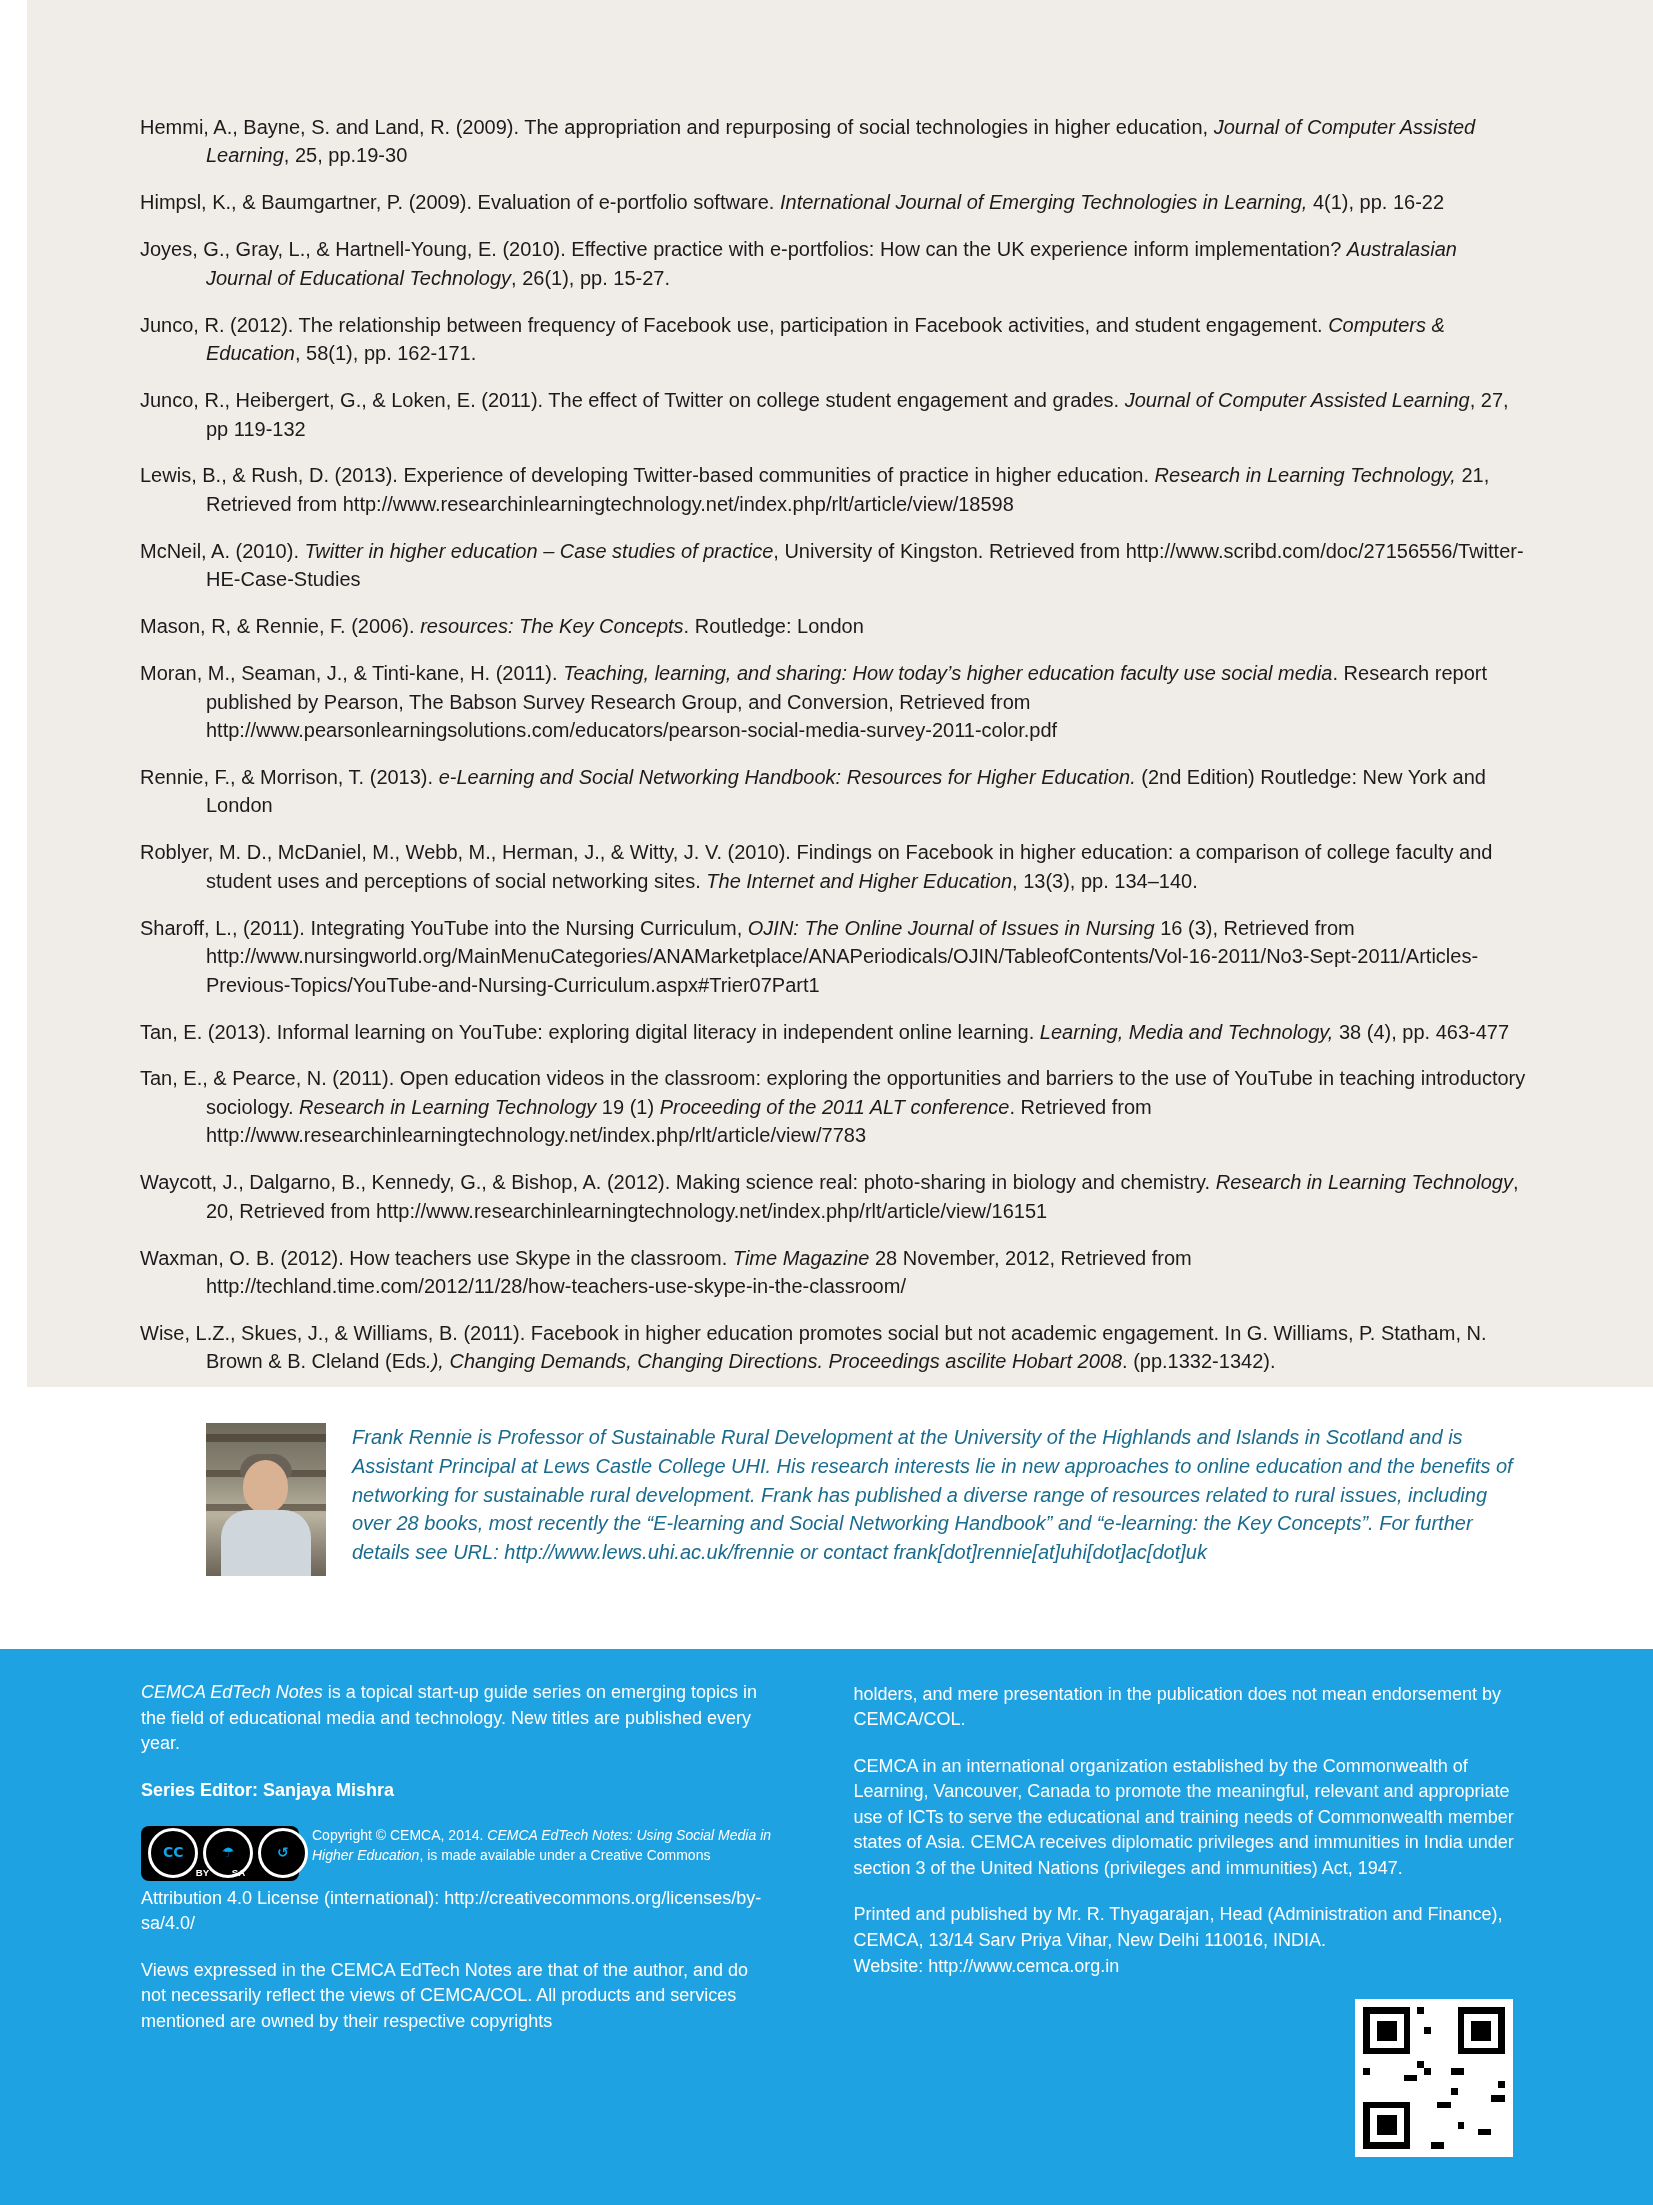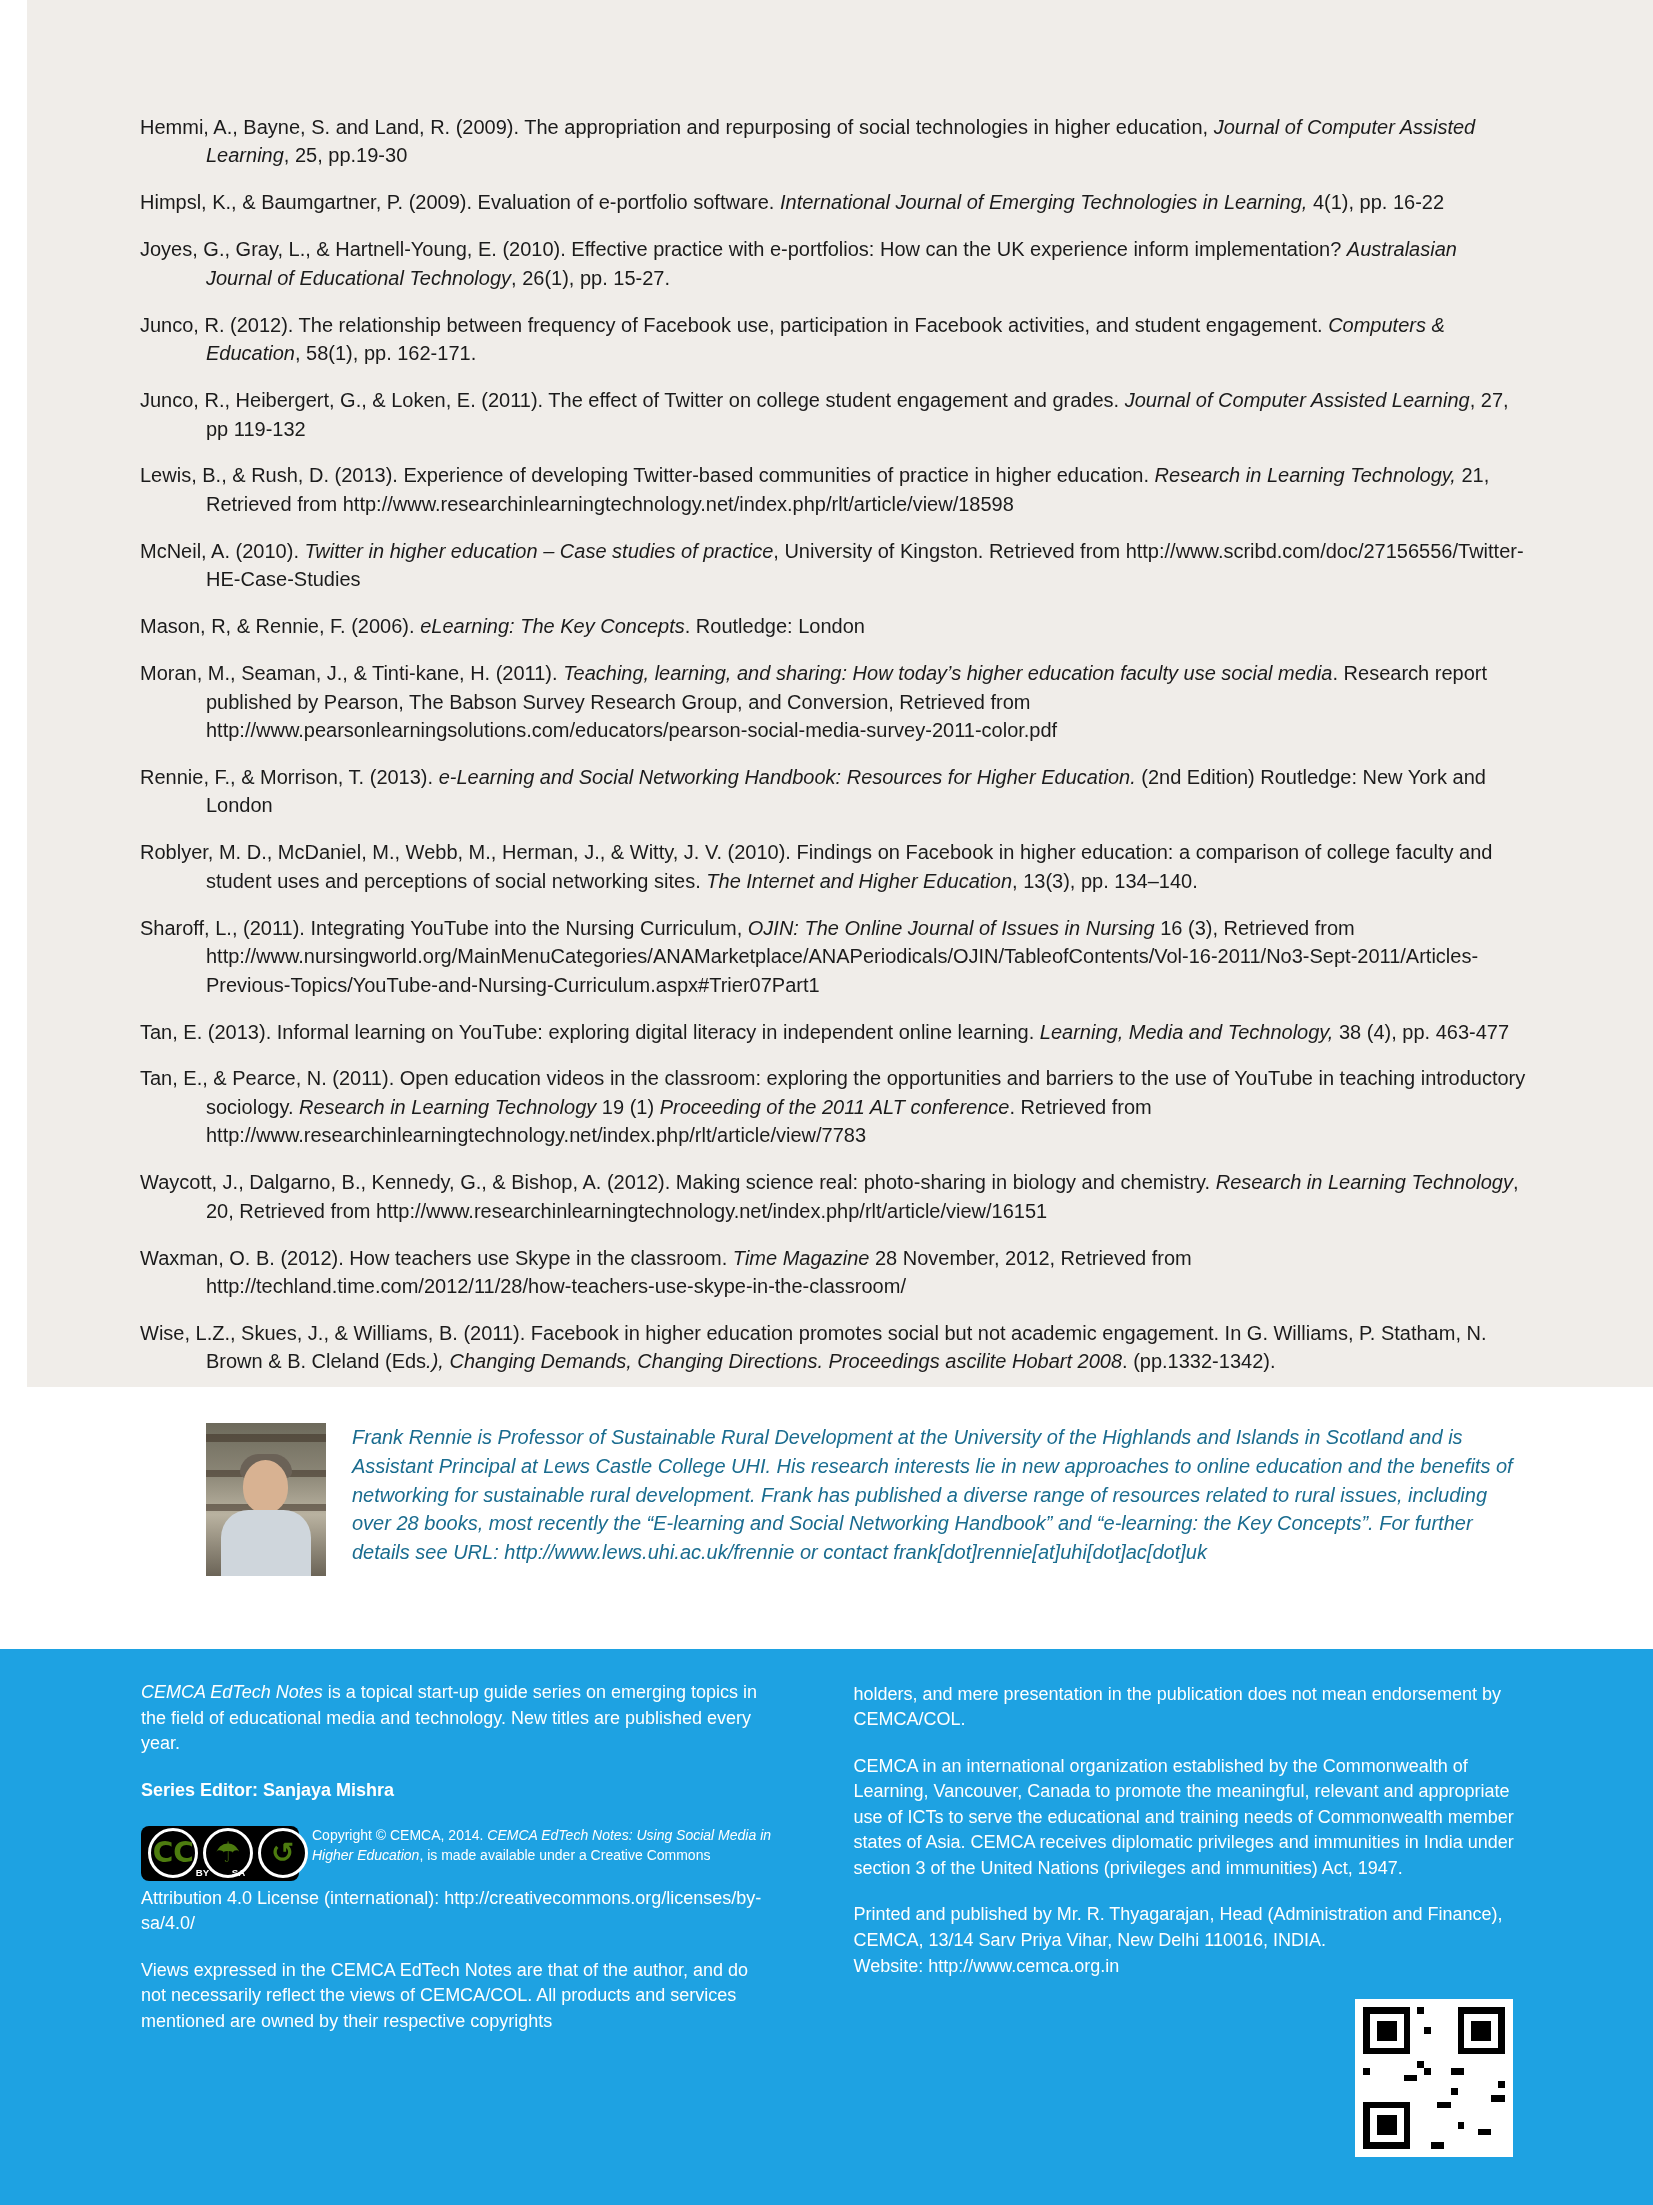--- a/index.html
+++ b/index.html
@@ -141,22 +141,22 @@
     align-items: center;
     padding: 0 4.8px;
     box-sizing: border-box;
     margin-right: 13px;
   }
   .cc-circle {
     width: 44px; height: 44px;
     border-radius: 50%;
     background: #000;
     border: 3.2px solid #ffffff;
-    color: #4d7c0f;
-    font-size: 28px;
+    color: #0ea5e9;
+    font-size: 14px;
     font-weight: bold;
     display: flex;
     align-items: center;
     justify-content: center;
     margin: 0 2.4px;
     font-family: "DejaVu Sans", sans-serif;
   }
   .cc-badge-inner {
     position: relative;
     display: flex;
@@ -207,21 +207,21 @@
 
   <section class="refs-section">
     <div class="ref-list">
         <p class="ref">Hemmi, A., Bayne, S. and Land, R. (2009). The appropriation and repurposing of social technologies in higher education, <em>Journal of Computer Assisted Learning</em>, 25, pp.19-30</p>
         <p class="ref">Himpsl, K., &amp; Baumgartner, P. (2009). Evaluation of e-portfolio software. <em>International Journal of Emerging Technologies in Learning,</em> 4(1), pp. 16-22</p>
         <p class="ref">Joyes, G., Gray, L., &amp; Hartnell-Young, E. (2010). Effective practice with e-portfolios: How can the UK experience inform implementation? <em>Australasian Journal of Educational Technology</em>, 26(1), pp. 15-27.</p>
         <p class="ref">Junco, R. (2012). The relationship between frequency of Facebook use, participation in Facebook activities, and student engagement. <em>Computers &amp; Education</em>, 58(1), pp. 162-171.</p>
         <p class="ref">Junco, R., Heibergert, G., &amp; Loken, E. (2011). The effect of Twitter on college student engagement and grades. <em>Journal of Computer Assisted Learning</em>, 27, pp 119-132</p>
         <p class="ref">Lewis, B., &amp; Rush, D. (2013). Experience of developing Twitter-based communities of practice in higher education. <em>Research in Learning Technology,</em> 21, Retrieved from http://www.researchinlearningtechnology.net/index.php/rlt/article/view/18598</p>
         <p class="ref">McNeil, A. (2010). <em>Twitter in higher education – Case studies of practice</em>, University of Kingston. Retrieved from http://www.scribd.com/doc/27156556/Twitter-HE-Case-Studies</p>
-        <p class="ref">Mason, R, &amp; Rennie, F. (2006). <em>eLearning: The Key Concepts</em>. Routledge: London</p>
+        <p class="ref">Mason, R, &amp; Rennie, F. (2006). <em>resources: The Key Concepts</em>. Routledge: London</p>
         <p class="ref">Moran, M., Seaman, J., &amp; Tinti-kane, H. (2011). <em>Teaching, learning, and sharing: How today’s higher education faculty use social media</em>. Research report published by Pearson, The Babson Survey Research Group, and Conversion, Retrieved from http://www.pearsonlearningsolutions.com/educators/pearson-social-media-survey-2011-color.pdf</p>
         <p class="ref">Rennie, F., &amp; Morrison, T. (2013). <em>e-Learning and Social Networking Handbook: Resources for Higher Education.</em> (2nd Edition) Routledge: New York and London</p>
         <p class="ref">Roblyer, M. D., McDaniel, M., Webb, M., Herman, J., &amp; Witty, J. V. (2010). Findings on Facebook in higher education: a comparison of college faculty and student uses and perceptions of social networking sites. <em>The Internet and Higher Education</em>, 13(3), pp. 134–140.</p>
         <p class="ref">Sharoff, L., (2011). Integrating YouTube into the Nursing Curriculum, <em>OJIN: The Online Journal of Issues in Nursing</em> 16 (3), Retrieved from http://www.nursingworld.org/MainMenuCategories/ANAMarketplace/ANAPeriodicals/OJIN/TableofContents/Vol-16-2011/No3-Sept-2011/Articles-Previous-Topics/YouTube-and-Nursing-Curriculum.aspx#Trier07Part1</p>
         <p class="ref">Tan, E. (2013). Informal learning on YouTube: exploring digital literacy in independent online learning. <em>Learning, Media and Technology,</em> 38 (4), pp. 463-477</p>
         <p class="ref">Tan, E., &amp; Pearce, N. (2011). Open education videos in the classroom: exploring the opportunities and barriers to the use of YouTube in teaching introductory sociology. <em>Research in Learning Technology</em> 19 (1) <em>Proceeding of the 2011 ALT conference</em>. Retrieved from http://www.researchinlearningtechnology.net/index.php/rlt/article/view/7783</p>
         <p class="ref">Waycott, J., Dalgarno, B., Kennedy, G., &amp; Bishop, A. (2012). Making science real: photo-sharing in biology and chemistry. <em>Research in Learning Technology</em>, 20, Retrieved from http://www.researchinlearningtechnology.net/index.php/rlt/article/view/16151</p>
         <p class="ref">Waxman, O. B. (2012). How teachers use Skype in the classroom. <em>Time Magazine</em> 28 November, 2012, Retrieved from http://techland.time.com/2012/11/28/how-teachers-use-skype-in-the-classroom/</p>
         <p class="ref">Wise, L.Z., Skues, J., &amp; Williams, B. (2011). Facebook in higher education promotes social but not academic engagement. In G. Williams, P. Statham, N. Brown &amp; B. Cleland (Eds<em>.), Changing Demands, Changing Directions. Proceedings ascilite Hobart 2008</em>. (pp.1332-1342).</p>
       </div>

